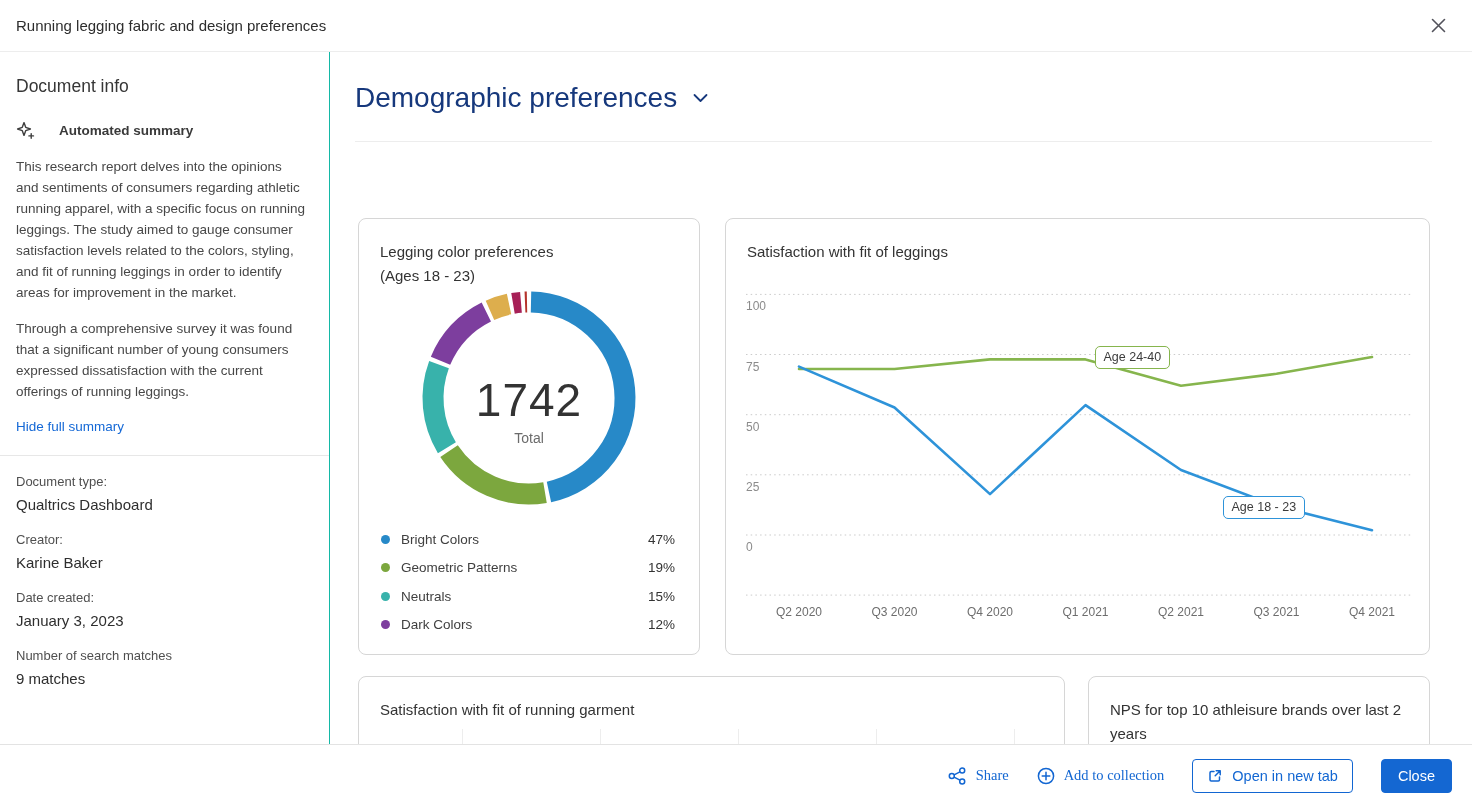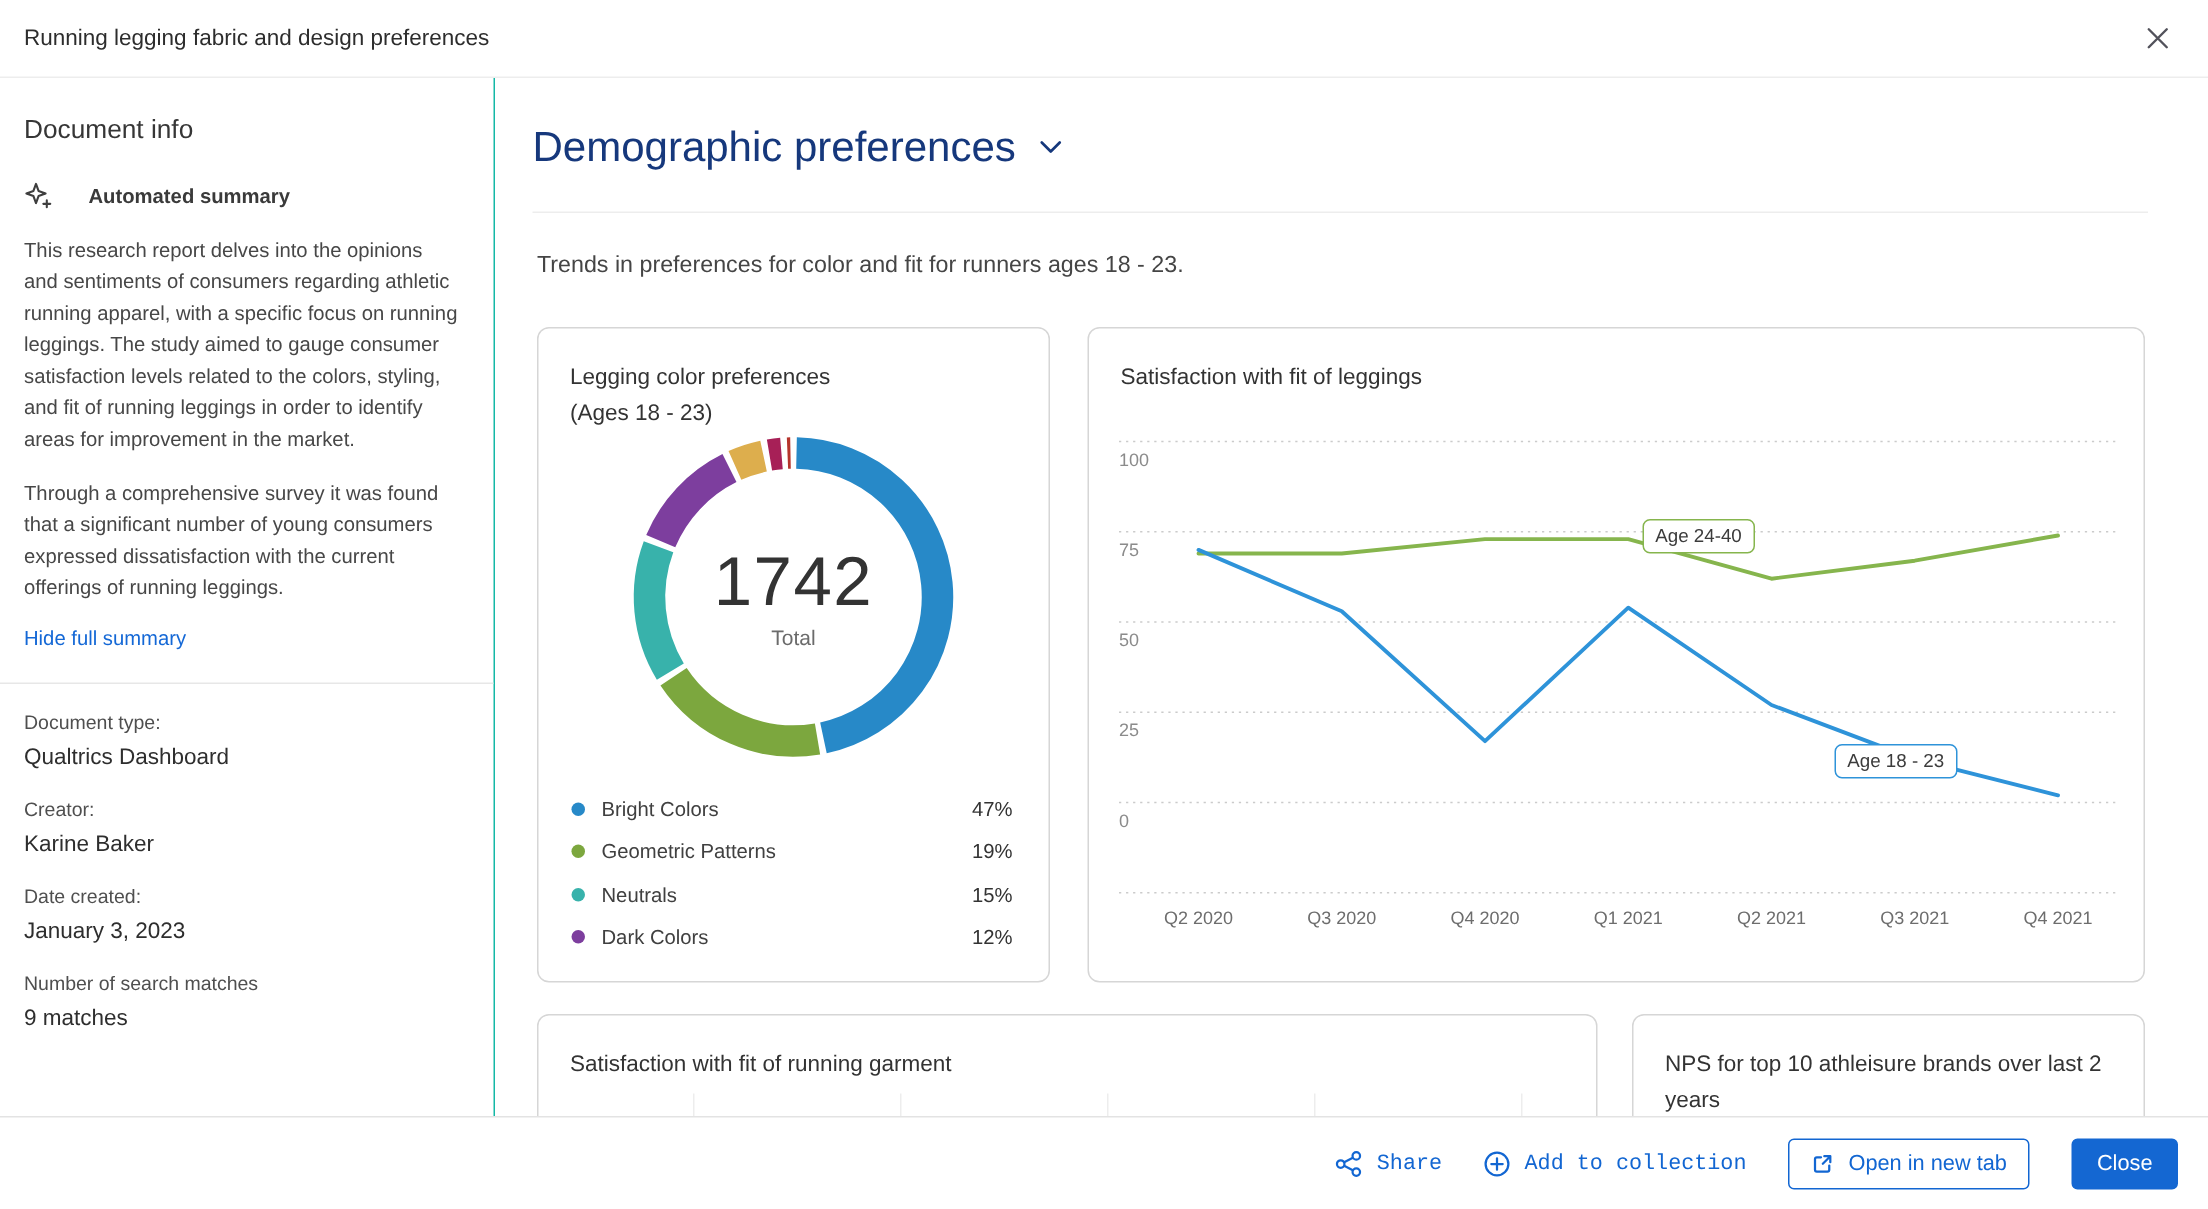--- a/index.html
+++ b/index.html
@@ -35,21 +35,21 @@
   .section-title { font-size:28px; color:#16387c; font-weight:400; }
   .head-divider { position:absolute; left:25px; right:40px; top:89px; border-top:1px solid #ededed; }
   .subtitle { position:absolute; left:28px; top:116px; font-size:15.5px; color:#454545; }
 
   .card { position:absolute; background:#fff; border:1px solid #d6d6d6; border-radius:8px; }
   .card-title { position:absolute; left:21px; top:21px; font-size:15px; color:#333; line-height:24px; }
 
   
   #donut-card { left:28px; top:166px; width:342px; height:437px; }
   #donut-svg { position:absolute; left:53px; top:62px; }
-  .donut-center { position:absolute; left:53px; top:60px; width:234px; height:234px;
+  .donut-center { position:absolute; left:53px; top:73px; width:234px; height:234px;
     display:flex; flex-direction:column; align-items:center; justify-content:center;
     pointer-events:none; }
   .donut-number { font-size:46px; font-weight:300; color:#333; letter-spacing:1px; }
   .donut-total { font-size:14px; color:#6b6b6b; margin-top:3px; }
   .legend { position:absolute; left:22px; right:24px; top:306px; }
   .legend-row { display:flex; align-items:center; height:28.5px; }
   .legend-dot { width:9px; height:9px; border-radius:50%; margin-right:11px; flex:none; }
   .legend-label { flex:1; font-size:13.5px; color:#404040; }
   .legend-pct { font-size:13.5px; color:#333; }
 
@@ -62,21 +62,21 @@
   #partial-left  { left:28px;  top:624px; width:707px; height:130px; }
   #partial-right { left:758px; top:624px; width:342px; height:130px; }
   #partial-right .card-title { right:20px; }
   .col-line { position:absolute; top:52px; bottom:0; width:1px; background:#ededed; }
 
   
   .footer { position:absolute; left:0; top:744px; width:1472px; height:62px;
     background:#fff; border-top:1px solid #e3e3e3; display:flex; align-items:center;
     justify-content:flex-end; gap:28px; padding-right:20px; z-index:30; }
   .text-btn { display:flex; align-items:center; gap:9px; background:none; border:none;
-    color:#1266d2; font-size:14.5px; cursor:pointer; font-family:Liberation Mono, monospace; }
+    color:#1266d2; font-size:14.5px; cursor:pointer; font-family:Liberation Serif, serif; }
   .outline-btn { display:flex; align-items:center; gap:9px; background:#fff;
     border:1px solid #1266d2; border-radius:4px; height:34px; padding:0 14px;
     color:#1266d2; font-size:14.5px; cursor:pointer; font-family:inherit; }
   .solid-btn { background:#1467d2; border:1px solid #1467d2; border-radius:4px;
     height:34px; padding:0 16px; color:#fff; font-size:14.5px; cursor:pointer; font-family:inherit; }
 </style>
 </head>
 <body>
 
 <div class="topbar">
@@ -126,21 +126,20 @@
 
 <div class="main">
 
   <div class="section-head">
     <span class="section-title">Demographic preferences</span>
     <svg width="15" height="10" viewBox="0 0 15 10">
       <path d="M1.5 2 L7.5 8 L13.5 2" fill="none" stroke="#16387c" stroke-width="1.8" stroke-linecap="round" stroke-linejoin="round"></path>
     </svg>
   </div>
   <div class="head-divider"></div>
-  <div class="subtitle">Trends in preferences for color and fit for runners ages 18 - 23.</div>
 
   <div class="card" id="donut-card">
     <div class="card-title">
       <div>Legging color preferences</div>
       <div>(Ages 18 - 23)</div>
     </div>
     <svg id="donut-svg" width="234" height="234" viewBox="0 0 234 234">
         <path d="M 119.01 21.02 A 96 96 0 0 1 136.96 210.90" fill="none" stroke="#2789c8" stroke-width="21"></path>
         <path d="M 133.01 211.66 A 96 96 0 0 1 37.04 170.13" fill="none" stroke="#7ca73e" stroke-width="21"></path>
         <path d="M 34.89 166.73 A 96 96 0 0 1 27.02 83.54" fill="none" stroke="#38b2ab" stroke-width="21"></path>

